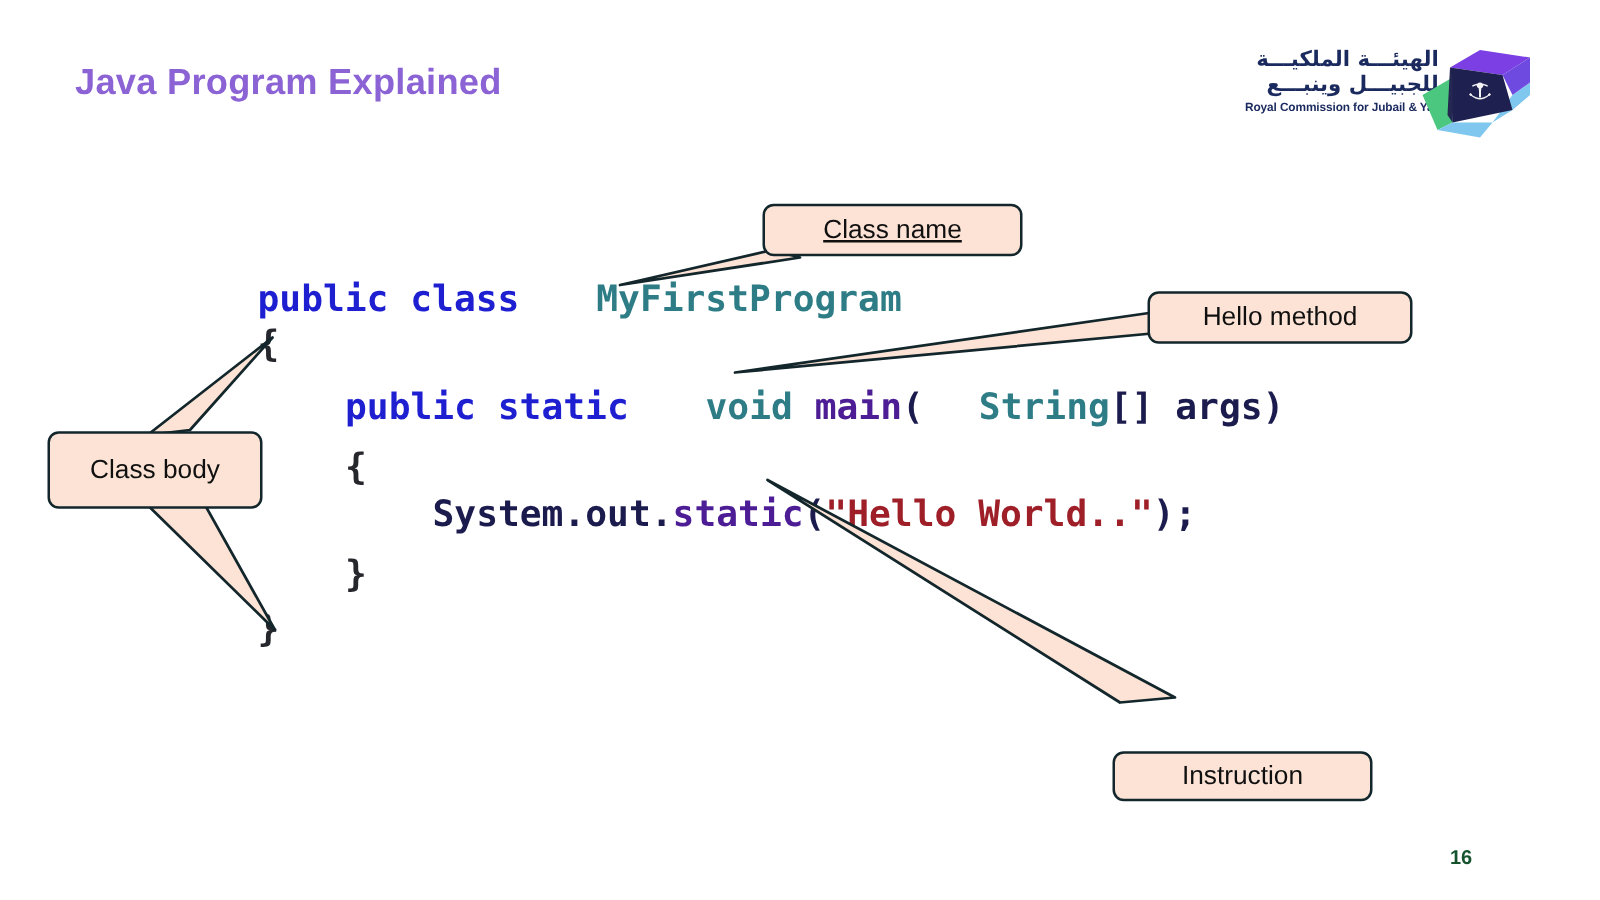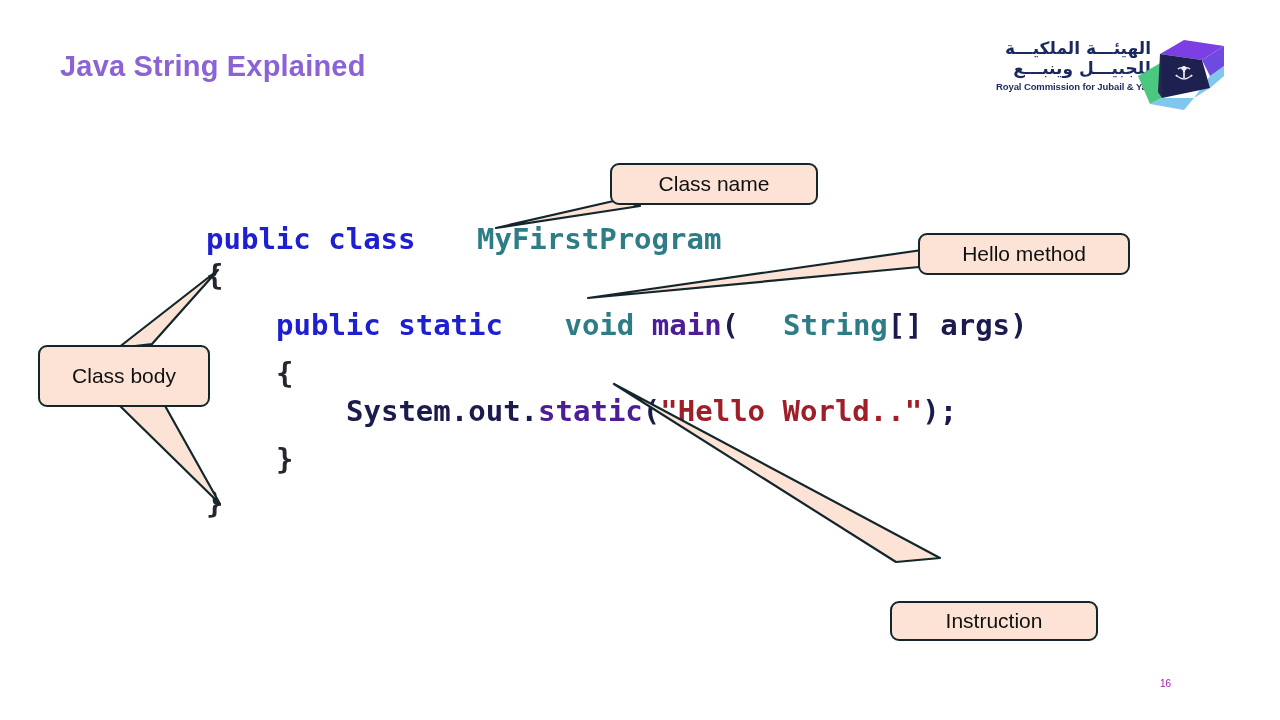--- a/index.html
+++ b/index.html
@@ -118,30 +118,31 @@
     height: 720px;
     z-index: 2;
   }
 
   
   #page-num {
     position: absolute;
     left: 1160px;
     top: 678px;
     font-family: "Liberation Sans", sans-serif;
-    font-size: 10px;
-    color: #a21caf;
+    font-size: 16px;
+    color: #14532d;
+    font-weight: bold;
   }
 </style>
 </head>
 <body>
 
 <div id="slide">
 
-  <div id="slide-title">Java String Explained</div>
+  <div id="slide-title">Java Program Explained</div>
 
   <div id="logo">
     <div id="logo-text">
       <div class="logo-ar l1">الهيئـــة الملكيـــة</div>
       <div class="logo-ar l2">للجبيـــل وينبـــع</div>
       <div class="logo-en">Royal Commission for Jubail &amp; Yanbu</div>
     </div>
     <svg id="logo-mark" viewBox="0 0 98 82">
 
       <polygon points="6,44 30,30 30,66 18,72" fill="#4cc77f"></polygon>
@@ -191,21 +192,21 @@
   <div class="code" style="left:276px; top:308px;"><span class="c-keyword">public static </span><span class="c-type">void </span><span class="c-method">main</span><span class="c-plain">(</span><span class="c-type">String</span><span class="c-plain">[] args)</span></div>
 
   <div class="brace" style="left:276px; top:356px;">{</div>
 
   <div class="code" style="left:346px; top:394px;"><span class="c-plain">System.out.</span><span class="c-method">static</span><span class="c-plain">(</span><span class="c-string">"Hello World.."</span><span class="c-plain">);</span></div>
 
   <div class="brace" style="left:276px; top:442px;">}</div>
 
   <div class="brace" style="left:206px; top:486px;">}</div>
 
-  <div class="callout" style="left:610px; top:163px; width:208px; height:42px;">
+  <div class="callout" style="left:610px; top:163px; width:208px; height:42px;text-decoration:underline;">
     <span>Class name</span>
   </div>
 
   <div class="callout" style="left:918px; top:233px; width:212px; height:42px;">
     <span>Hello method</span>
   </div>
 
   <div class="callout" style="left:18px; top:345px; width:172px; height:62px;margin-left:20px;">
     <span>Class body</span>
   </div>

